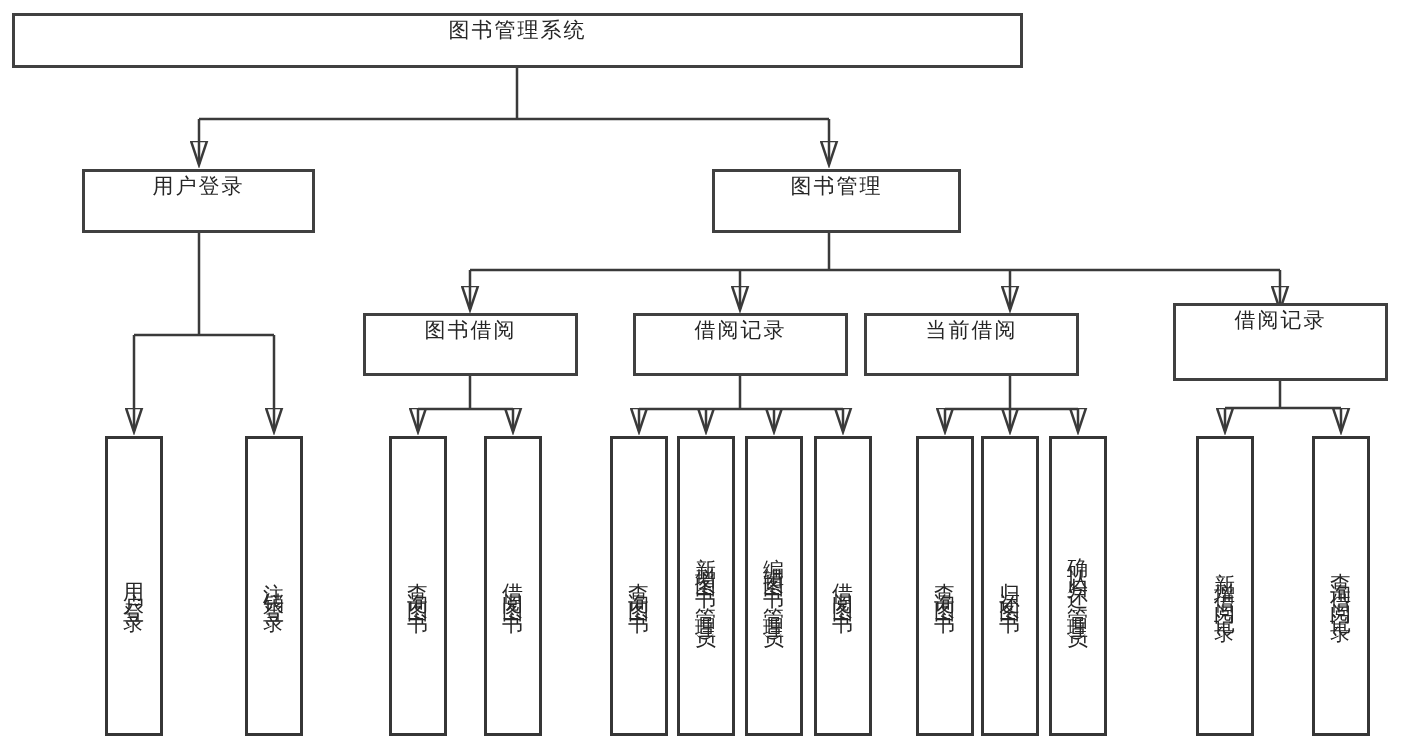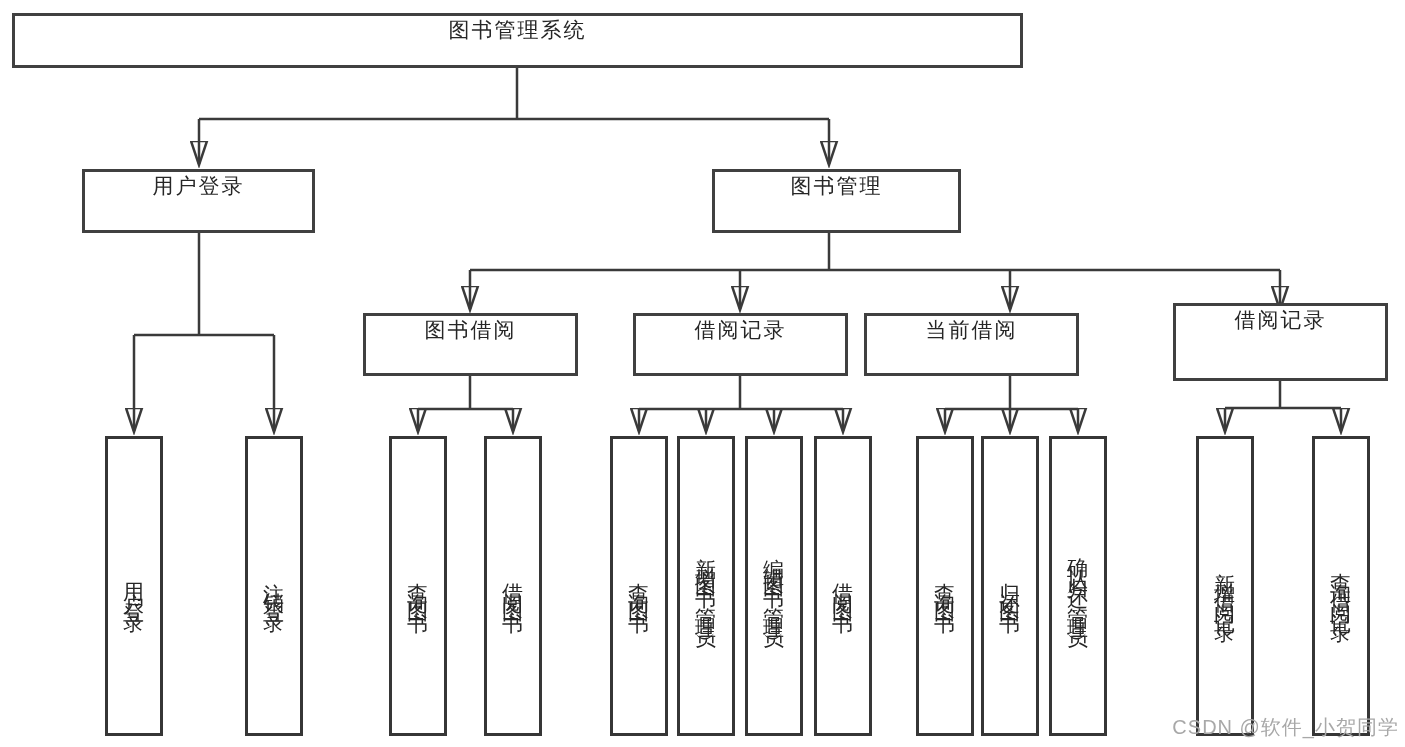--- a/index.html
+++ b/index.html
@@ -153,15 +153,14 @@
     <span class="vtext">确认归还（管理员）</span>
   </div>
 
   <div class="vbox" style="left:1196px;top:436px;width:58px;height:300px;">
     <span class="vtext">新增借阅记录</span>
   </div>
   <div class="vbox" style="left:1312px;top:436px;width:58px;height:300px;">
     <span class="vtext">查询借阅记录</span>
   </div>
 
-  <div id="watermark">CSDN @软件_小贺同学</div>
 
 </div>
 
 </body></html>

